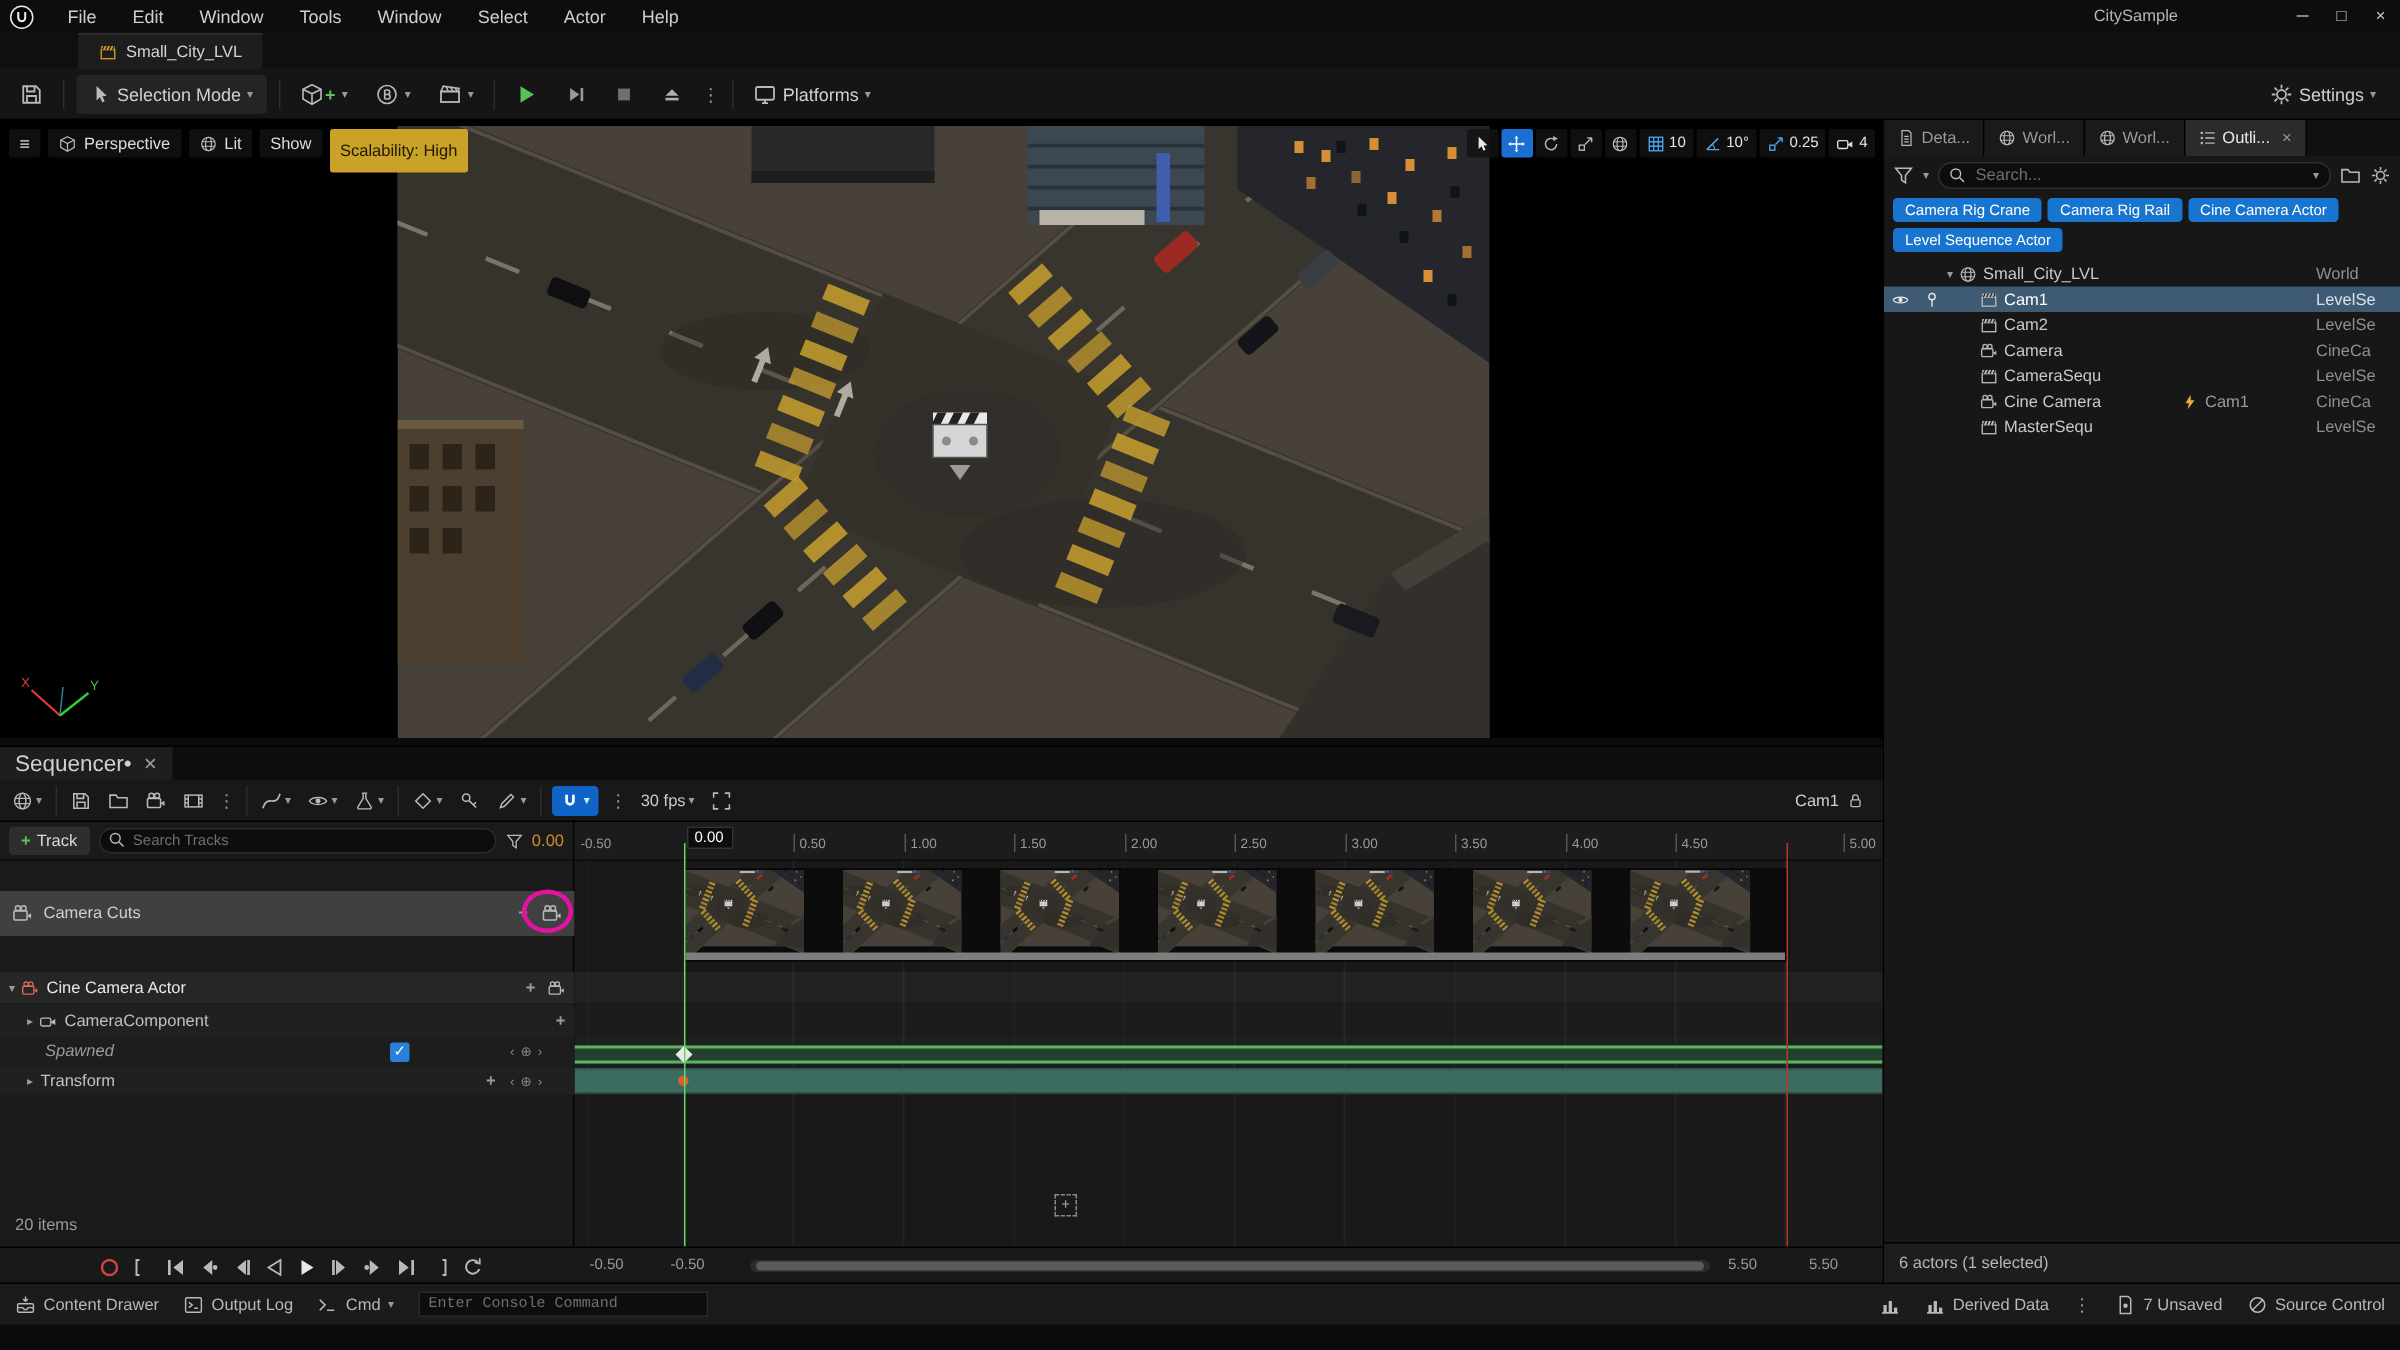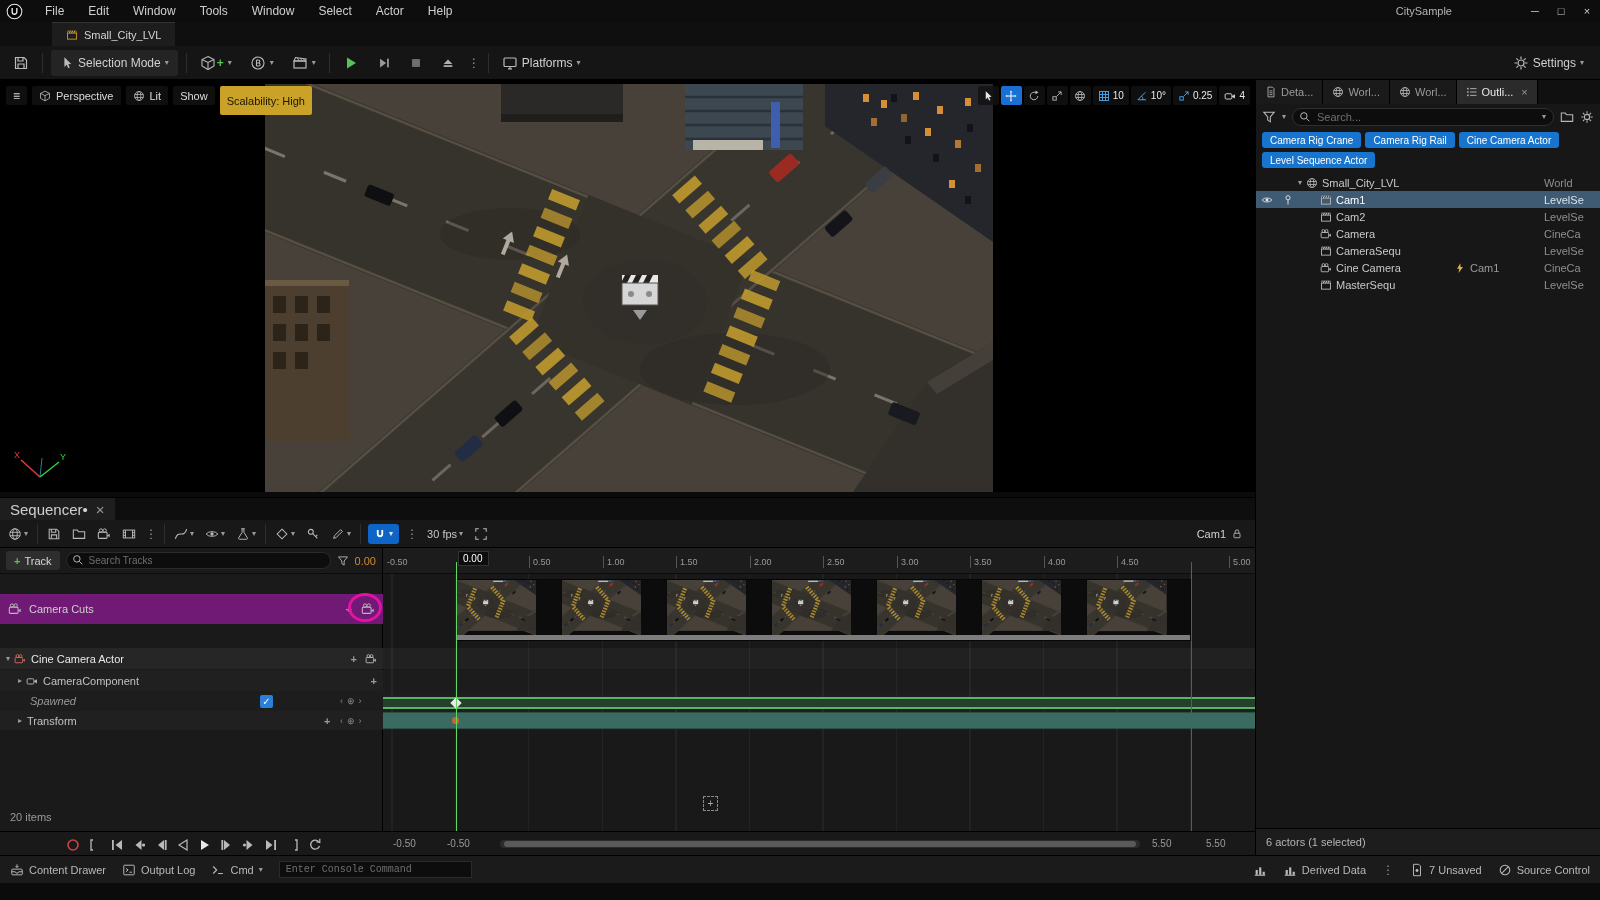--- a/index.html
+++ b/index.html
@@ -866,21 +866,21 @@
               <use href="#i-search"></use>
             </svg>
           <input placeholder="Search Tracks" style="">
         </div>
         <svg class="ic ic12">
             <use href="#i-funnel"></use>
           </svg>
         <span style="color:#d08a2f;font-size:11px;">0.00</span>
       </div>
 
-      <div class="trk-row" style="top:46px;height:30px;background:#701a75;padding:0 8px;">
+      <div class="trk-row" style="top:46px;height:30px;background:#404040;padding:0 8px;">
         <svg class="ic" style="margin-right:7px;">
             <use href="#i-camera"></use>
           </svg>
         <span>Camera Cuts</span>
         <span style="margin-left:auto;color:#9a9a9a;font-weight:bold;">+</span>
         <svg class="ic" style="margin-left:9px;">
             <use href="#i-camera"></use>
           </svg>
       </div>
 

